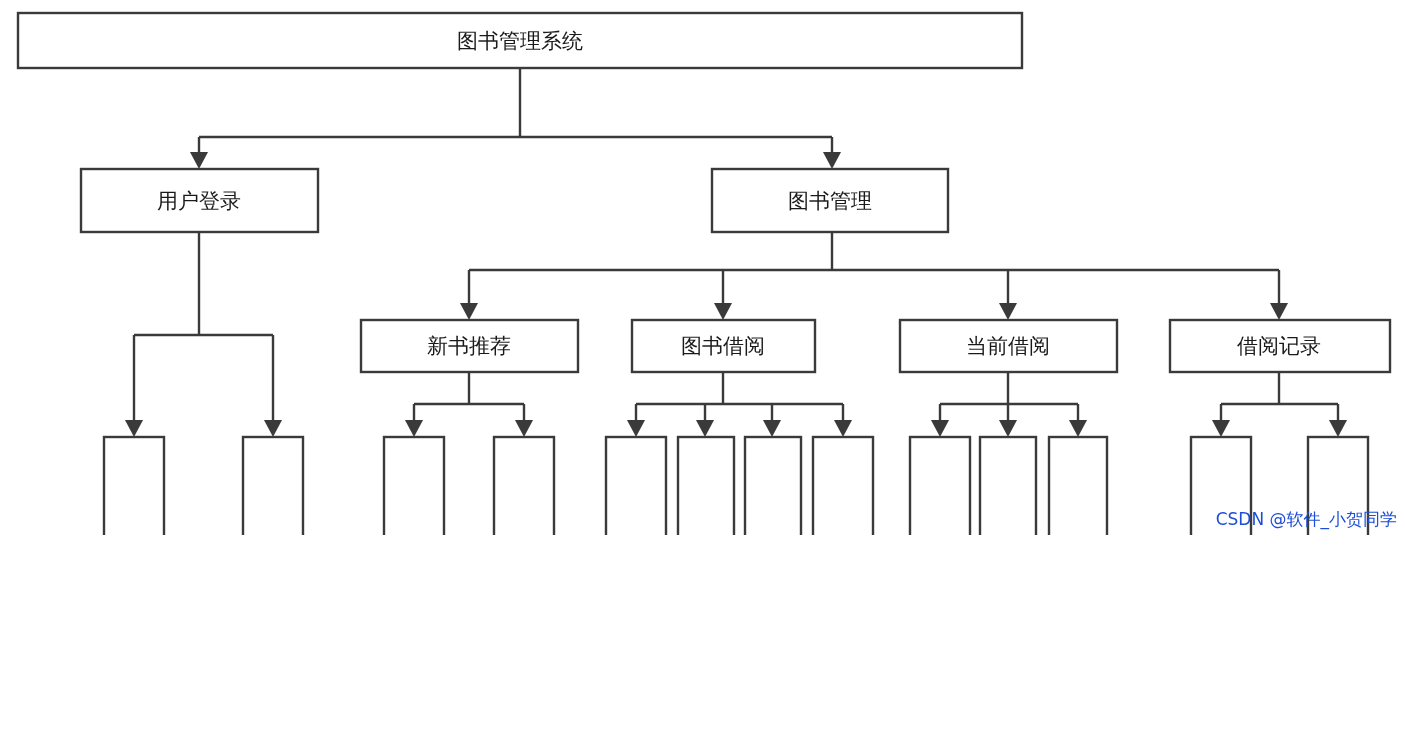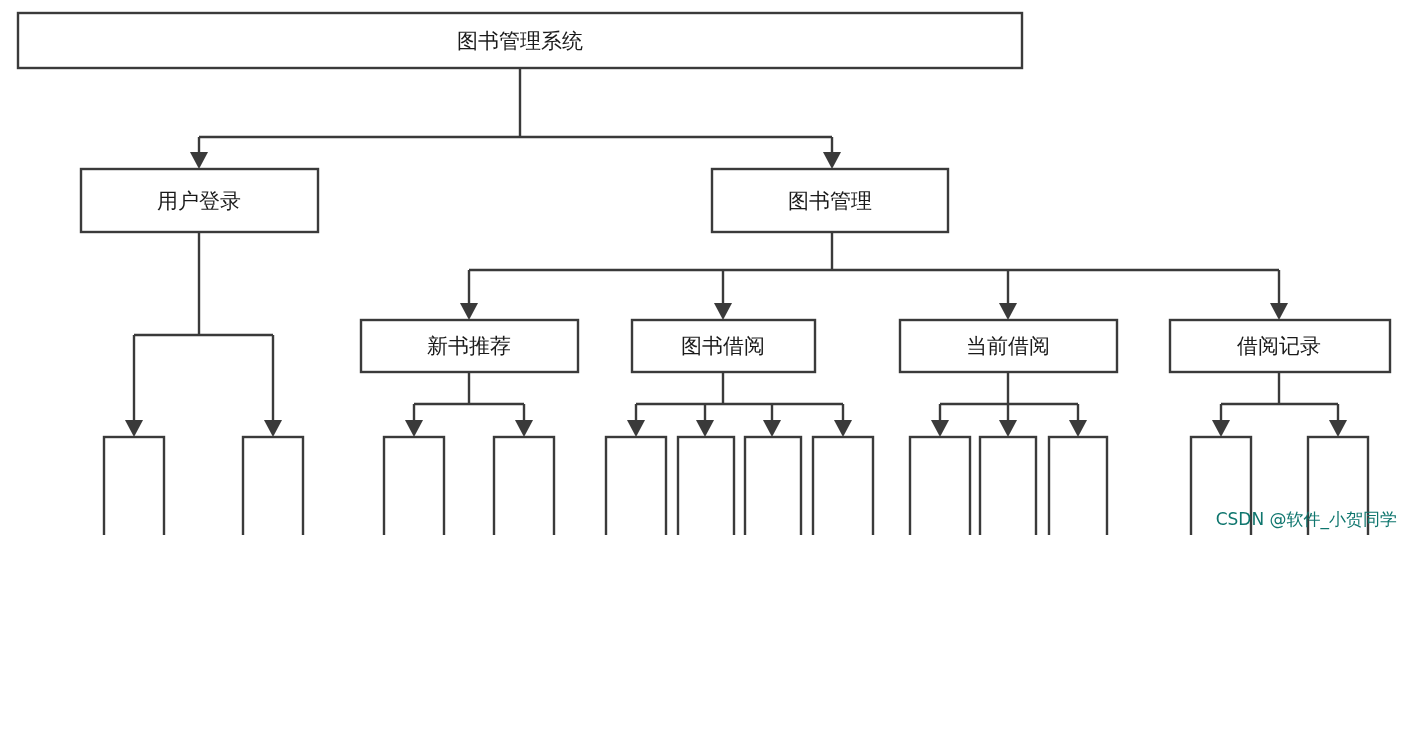--- a/index.html
+++ b/index.html
@@ -58,21 +58,21 @@
     text-align: center;
     white-space: nowrap;
     pointer-events: none;
   }
   .watermark {
     position: absolute;
     right: 8px;
     bottom: 4px;
     font-family: "DejaVu Sans", "Liberation Sans", sans-serif;
     font-size: 17px;
-    color: #0f766e;
+    color: #1d4ed8;
     white-space: nowrap;
   }
 </style>
 </head>
 <body>
 
 <div id="canvas">
 
   <svg id="diagram" viewBox="0 0 1405 747">
     <defs>

